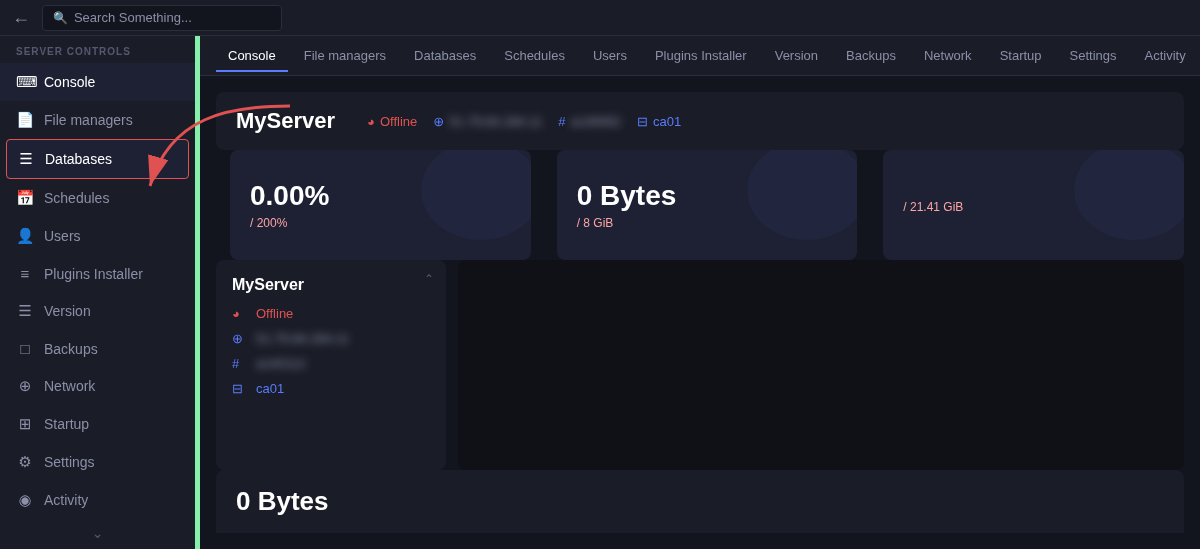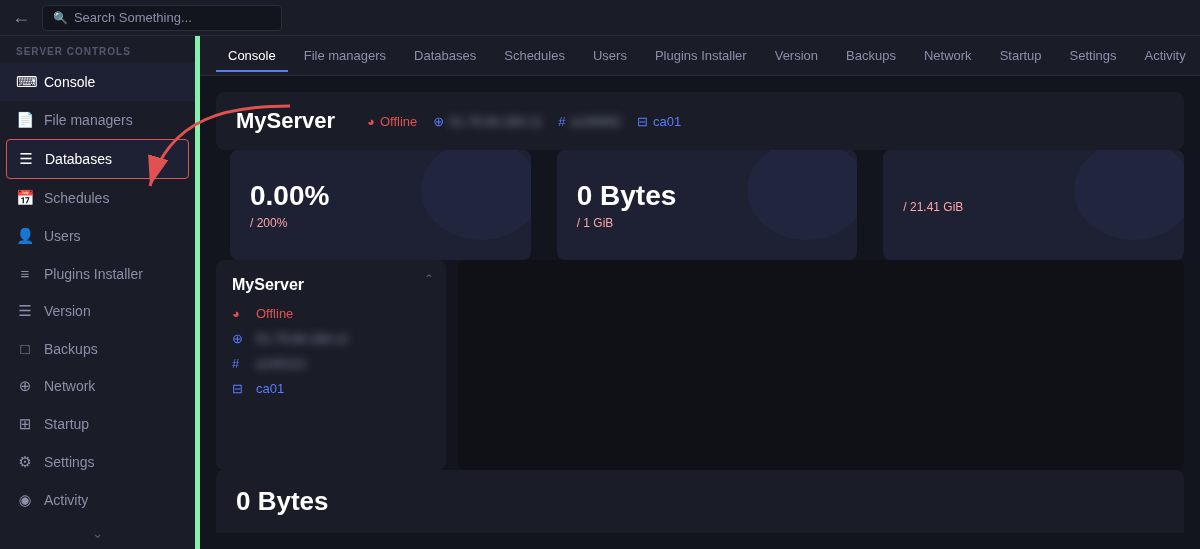--- a/index.html
+++ b/index.html
@@ -414,21 +414,21 @@
         </div>
       </div>
 
       <div class="stats-row">
         <div class="stat-card">
           <span class="stat-value">0.00%</span>
           <span class="stat-sub">/ 200%</span>
         </div>
         <div class="stat-card">
           <span class="stat-value">0 Bytes</span>
-          <span class="stat-sub">/ 1 GiB</span>
+          <span class="stat-sub">/ 8 GiB</span>
         </div>
         <div class="stat-card">
           <span class="stat-sub">/ 21.41 GiB</span>
         </div>
       </div>
 
       <div class="server-detail-section">
         <div class="server-detail-card" style="position:relative;">
           <div class="server-detail-name">MyServer</div>
           <span class="chevron-up">⌃</span>

